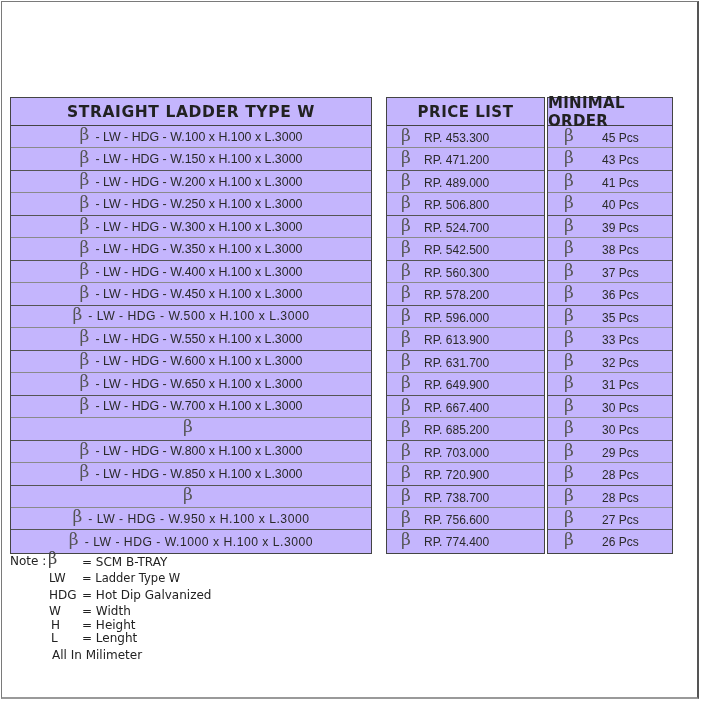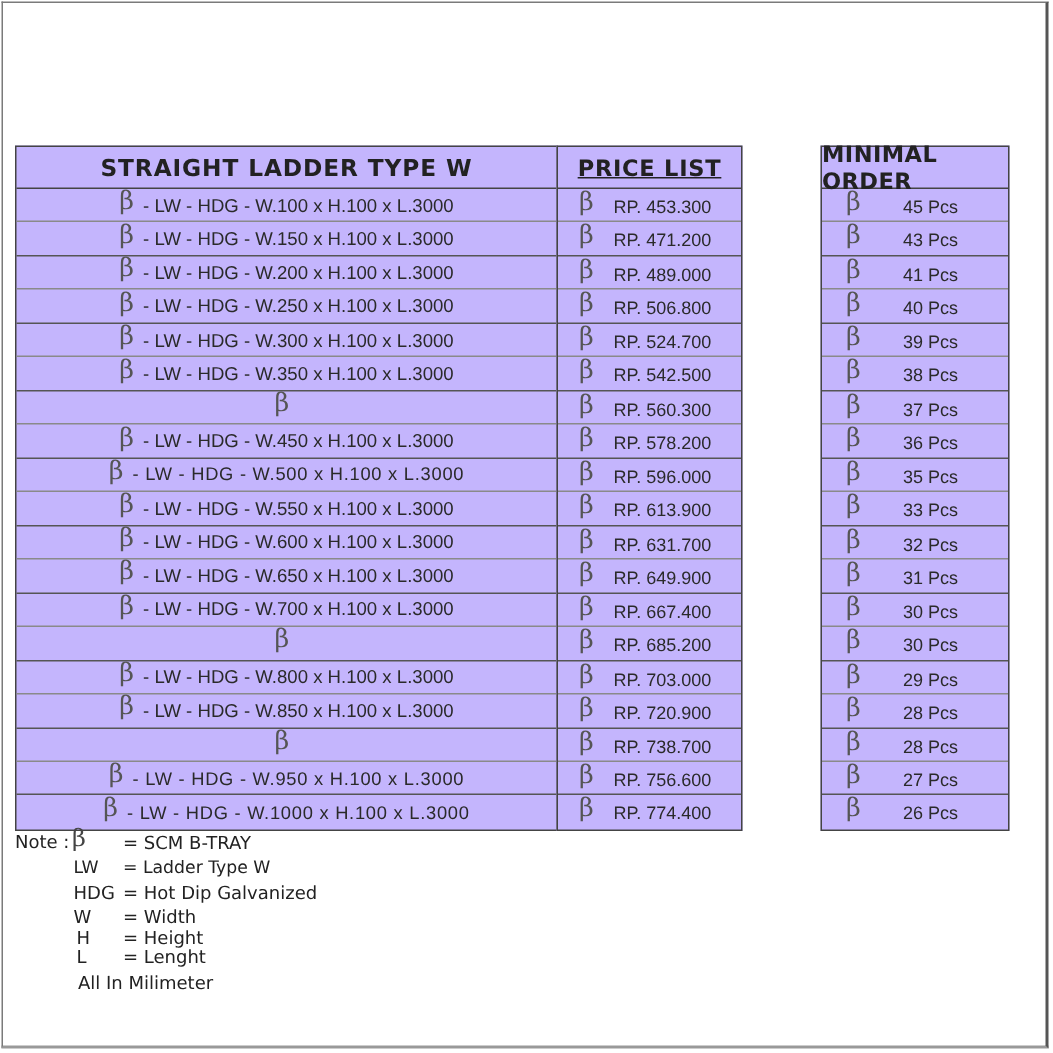--- a/index.html
+++ b/index.html
@@ -9,21 +9,21 @@
   .tbl .head { height:28px; border-bottom:1px solid #444; display:flex; align-items:center; justify-content:center; font-family:"DejaVu Sans", sans-serif; font-weight:bold; color:#222; box-sizing:border-box; }
   .tbl .row { height:22.47px; border-bottom:1px solid #555; box-sizing:border-box; display:flex; align-items:center; font-size:12.4px; color:#2a2a2a; position:relative; }
   .tbl .row:last-child { border-bottom:none; }
   .tbl .row:nth-child(odd) { border-bottom-color:#8a8a8a; }
   .beta { font-family:"DejaVu Serif", serif; font-size:17px; color:#555; line-height:1; position:relative; top:-2px; }
   #t-spec { left:10px; width:362px; }
   #t-spec .head { font-size:15.5px; letter-spacing:0.6px; }
   #t-spec .row { justify-content:center; }
   #t-spec .row .beta { margin-right:6px; }
   #t-spec .row.wide .txt { letter-spacing:0.5px; font-size:12.2px; }
-  #t-price { left:371px; width:124px;text-decoration:underline; }
+  #t-price { left:386px; width:159px; }
   #t-price .head { font-size:15px; letter-spacing:0.5px; }
   #t-price .row .beta { position:absolute; left:14px; top:1px; }
   #t-price .row .txt { position:absolute; left:37px; top:5px; font-size:12px; }
   #t-min { left:547px; width:126px; }
   #t-min .head { font-size:15px; letter-spacing:0.3px; }
   #t-min .row .beta { position:absolute; left:16px; top:1px; }
   #t-min .row .txt { position:absolute; left:54px; top:5px; font-size:12px; }
   .notes { position:absolute; left:10px; top:554px; font-family:"DejaVu Sans", sans-serif; font-size:12px; color:#222; }
   .notes .line { position:absolute; white-space:nowrap; }
   .notes .beta { font-size:16px; top:0; color:#444; }
@@ -55,20 +55,21 @@
       <div class="row">
         <span class="beta">β</span>
         <span class="txt">- LW - HDG - W.300 x H.100 x L.3000</span>
       </div>
       <div class="row">
         <span class="beta">β</span>
         <span class="txt">- LW - HDG - W.350 x H.100 x L.3000</span>
       </div>
       <div class="row">
         <span class="beta">β</span>
+        <span class="txt">- LW - HDG - W.400 x H.100 x L.3000</span>
       </div>
       <div class="row">
         <span class="beta">β</span>
         <span class="txt">- LW - HDG - W.450 x H.100 x L.3000</span>
       </div>
       <div class="row wide">
         <span class="beta">β</span>
         <span class="txt">- LW - HDG - W.500 x H.100 x L.3000</span>
       </div>
       <div class="row">

